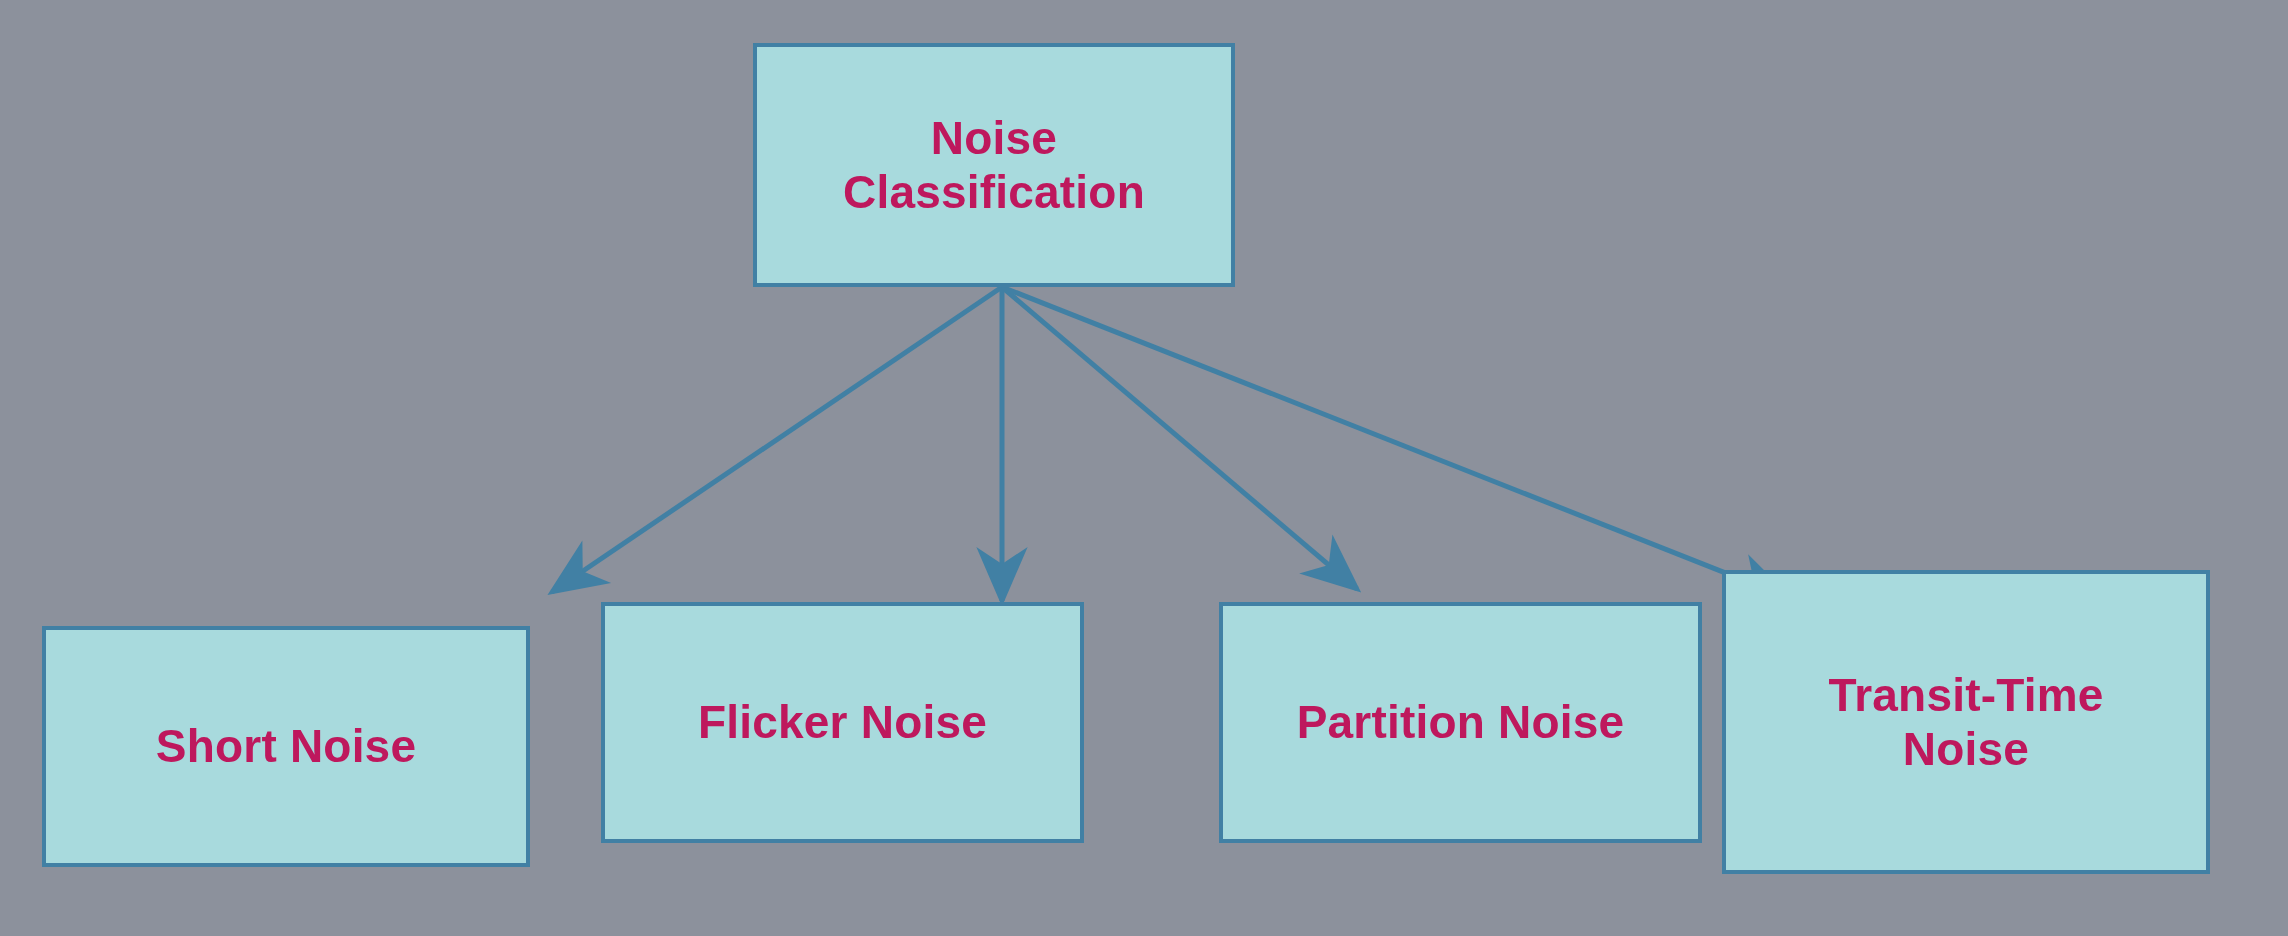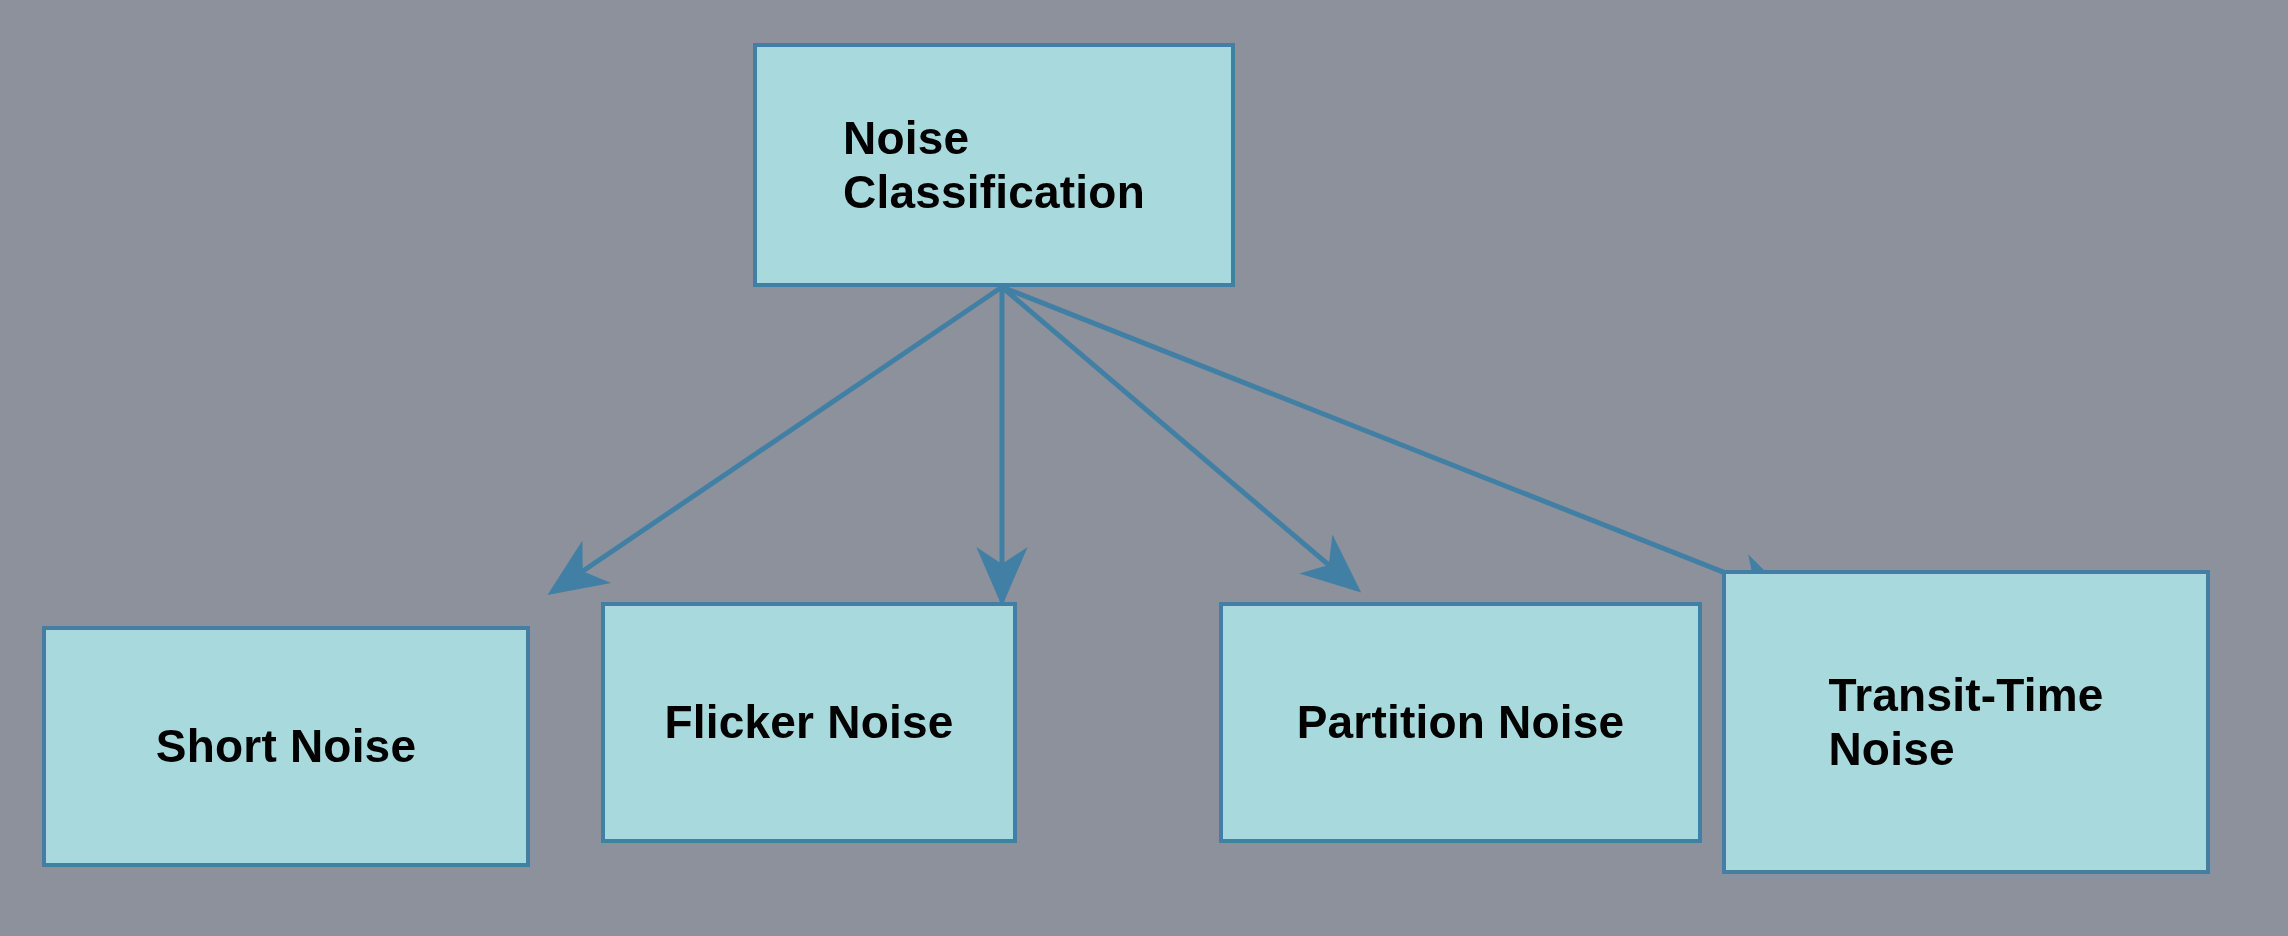--- a/index.html
+++ b/index.html
@@ -27,22 +27,22 @@
     height: 936px;
   }
   .node {
     position: absolute;
     box-sizing: border-box;
     background: #a8dadd;
     border: 4px solid #4180a4;
     display: flex;
     align-items: center;
     justify-content: center;
-    text-align: left;
-    color: #000000;
+    text-align: center;
+    color: #be185d;
     font-weight: bold;
     line-height: 1.18;
     letter-spacing: 0.2px;
     z-index: 2;
   }
   .node-label {
     display: block;
     white-space: pre-line;
   }
   #node-root {
@@ -56,21 +56,21 @@
     left: 42px;
     top: 602px;
     width: 488px;
     height: 241px;
     font-size: 46px;
     margin-top: 24px;
   }
   #node-flicker {
     left: 601px;
     top: 602px;
-    width: 416px;
+    width: 483px;
     height: 241px;
     font-size: 46px;
   }
   #node-partition {
     left: 1219px;
     top: 602px;
     width: 483px;
     height: 241px;
     font-size: 46px;
   }

